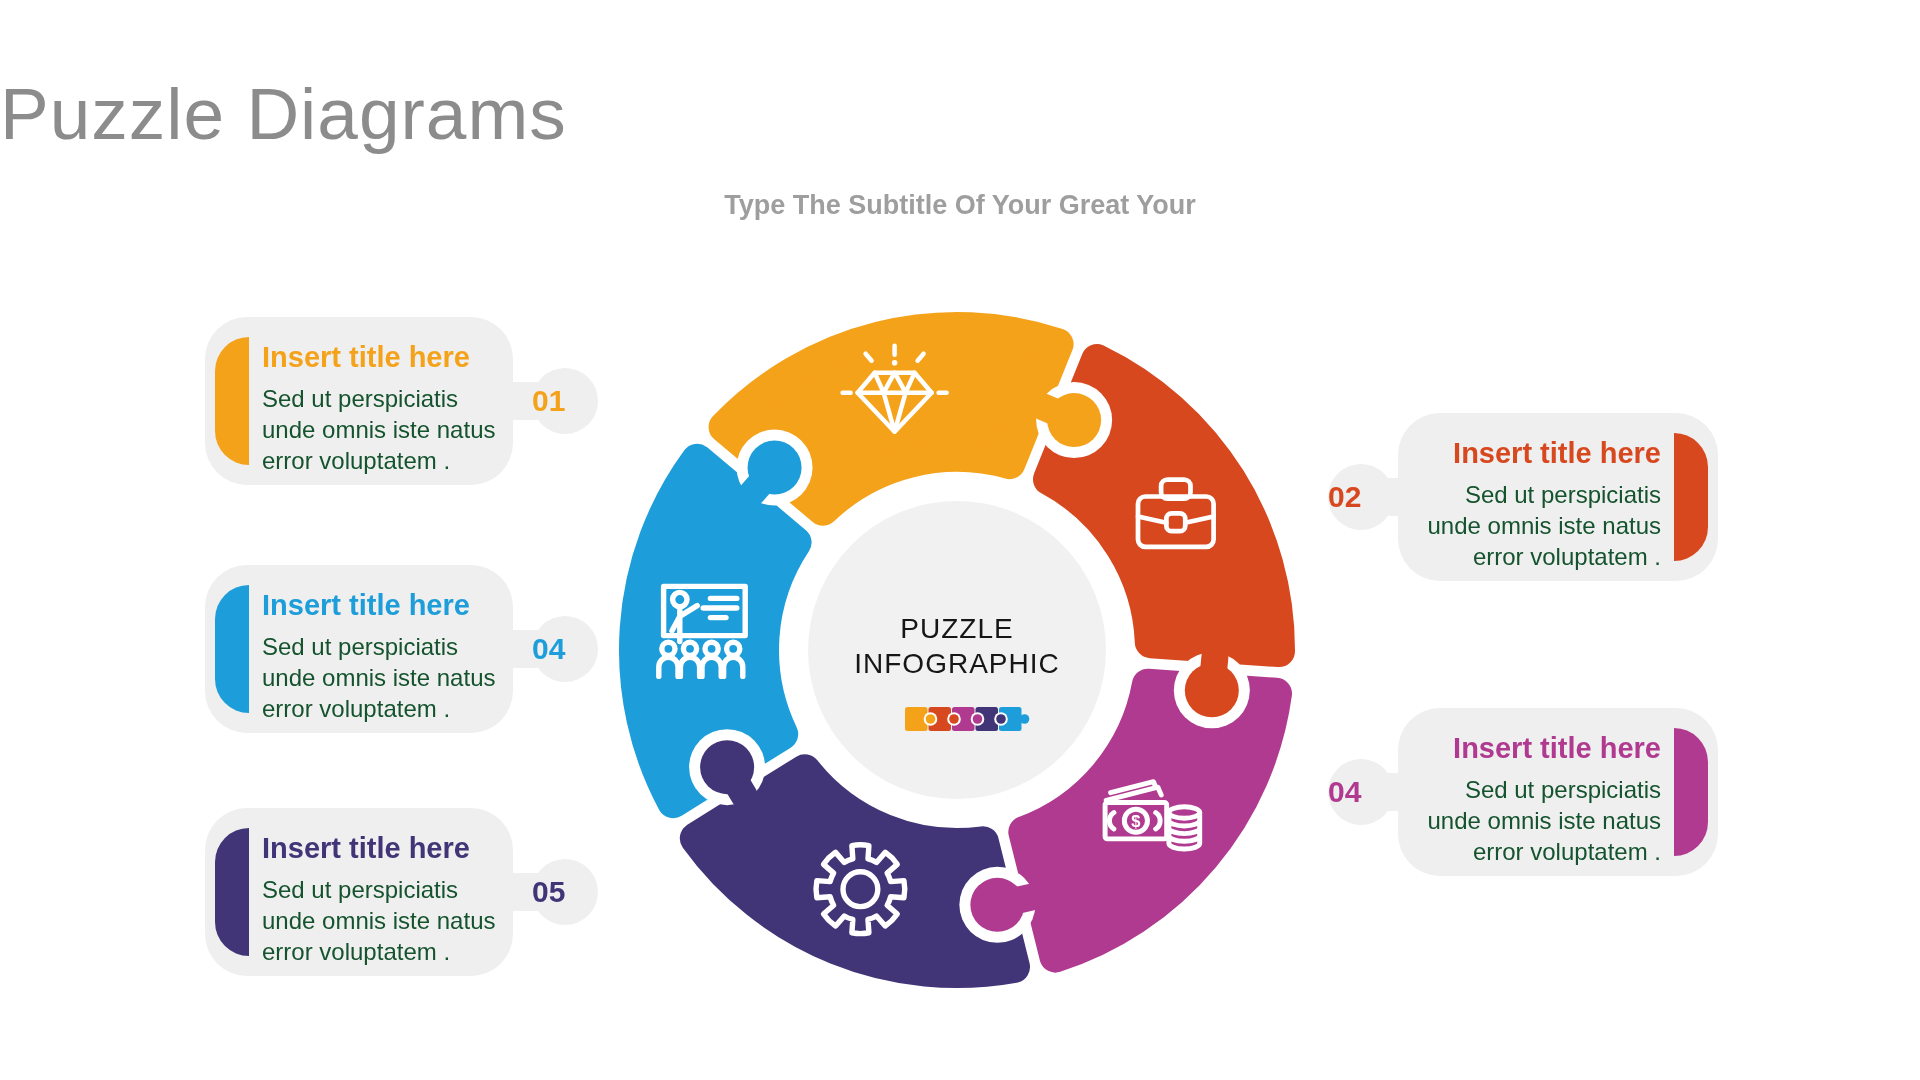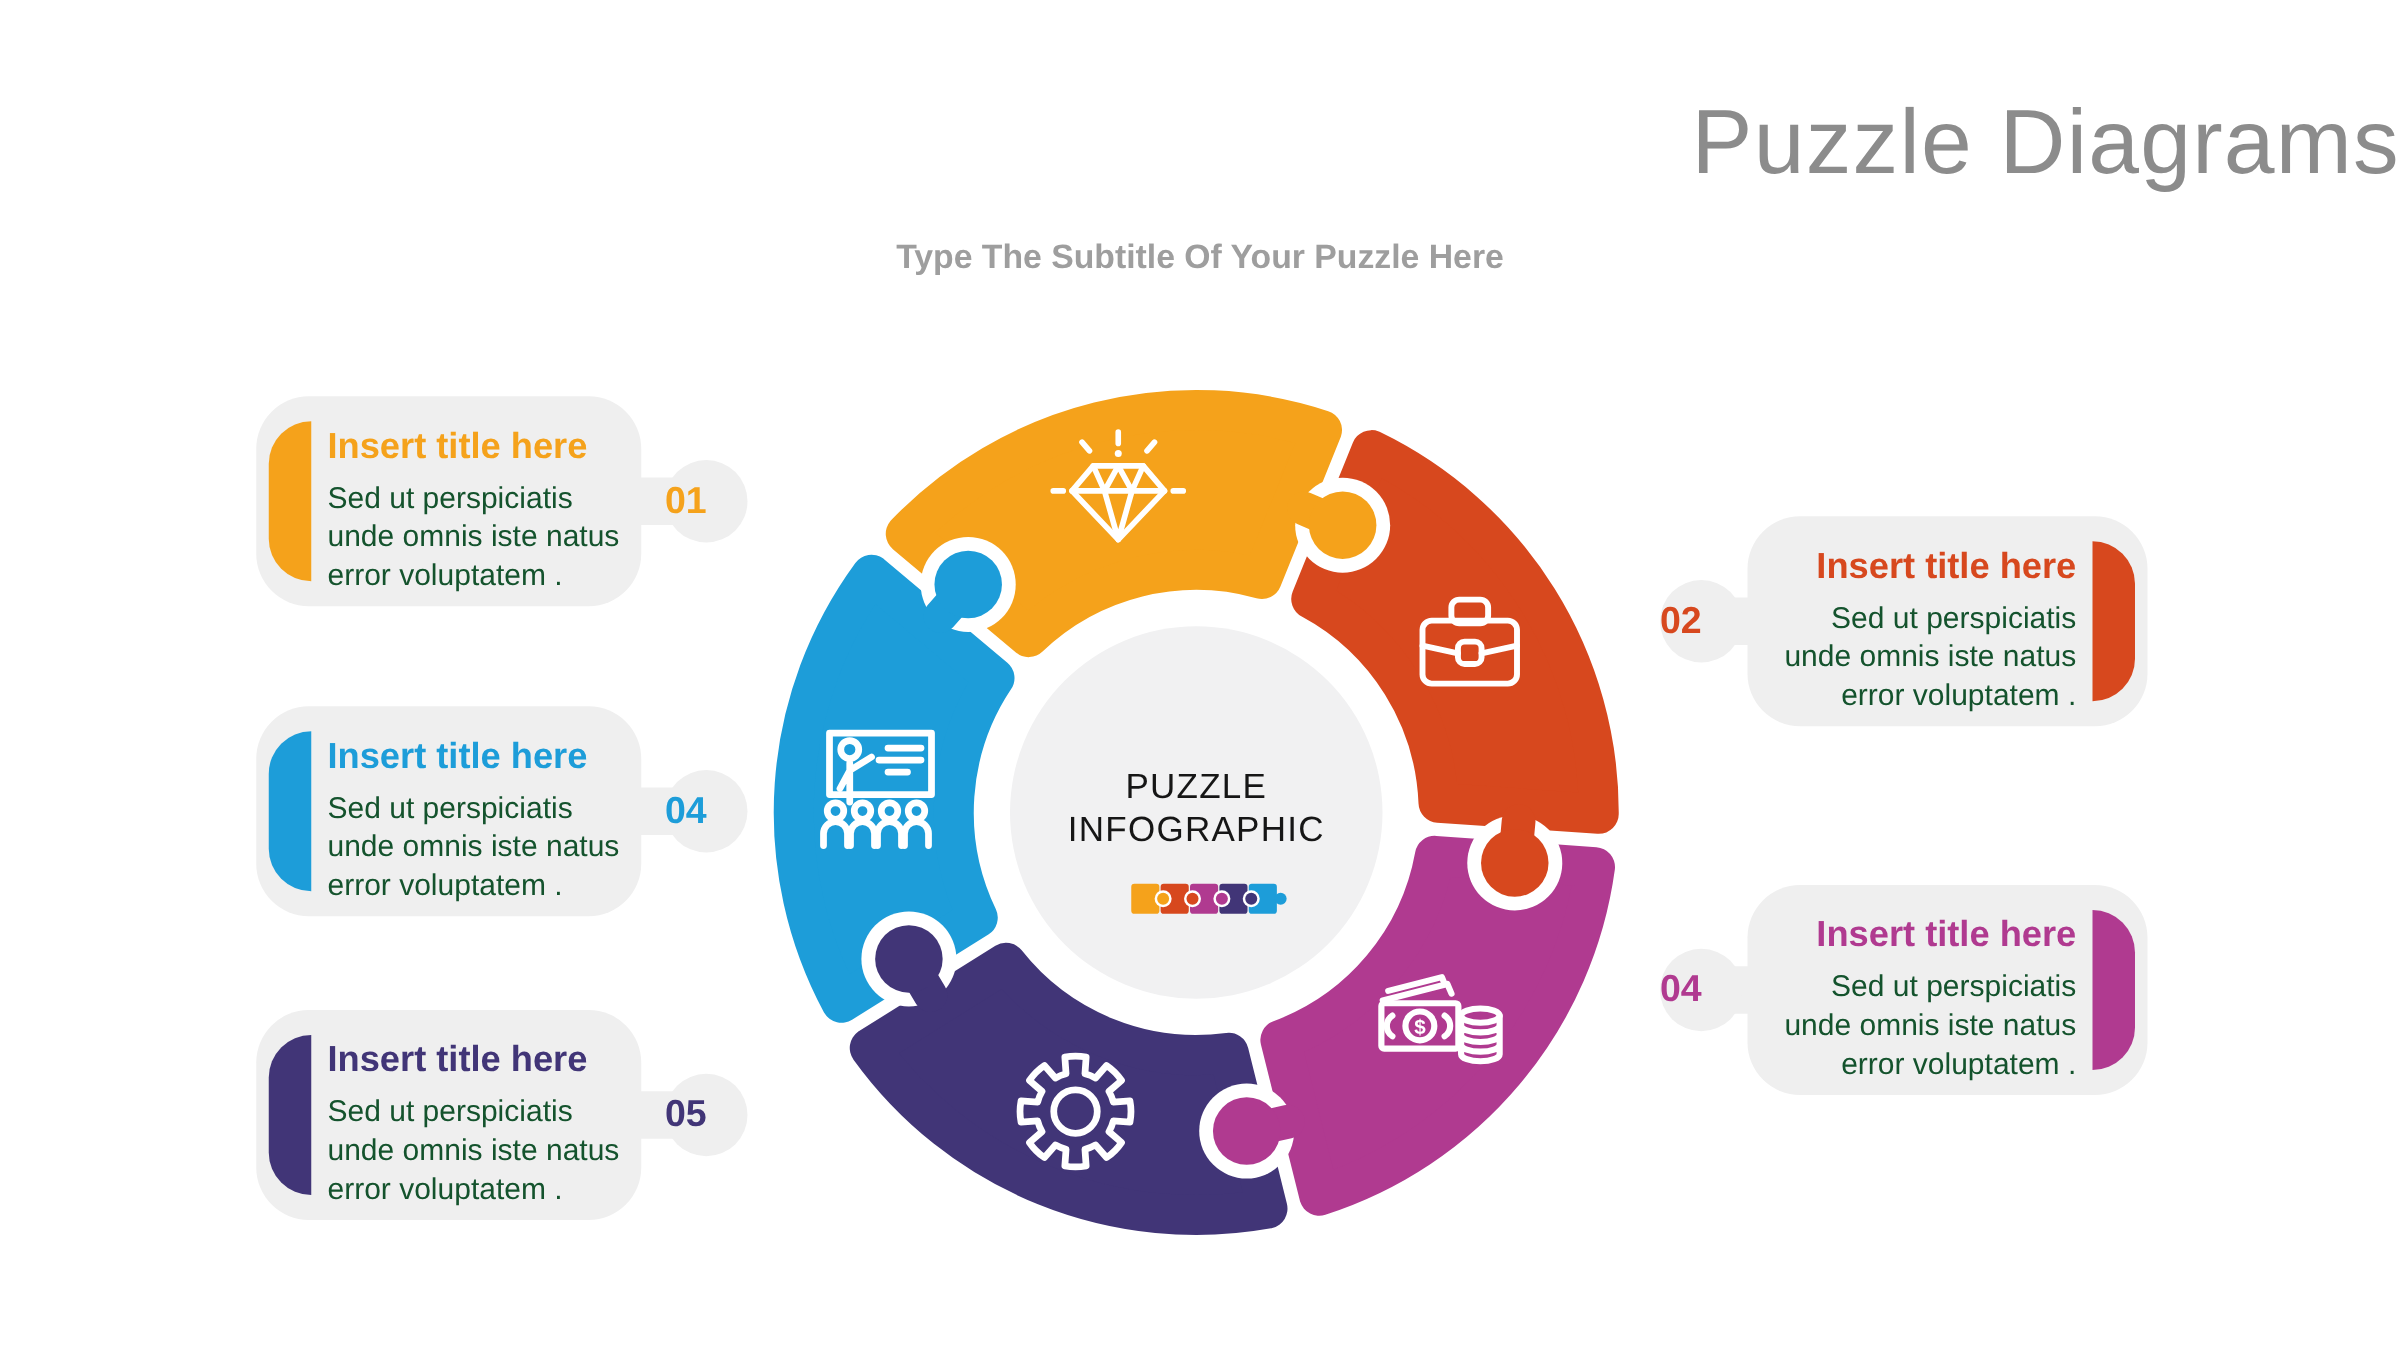--- a/index.html
+++ b/index.html
@@ -1,18 +1,18 @@
 <!DOCTYPE html>
 <html><head>
 <meta charset="utf-8">
 <style>
   html,body{margin:0;padding:0;background:#fff;}
   .stage{position:relative;width:1920px;height:1080px;background:#ffffff;overflow:hidden;
          font-family:"Liberation Sans",sans-serif;}
-  .title{position:absolute;top:72px;left:0;width:100%;text-align:right;
+  .title{position:absolute;top:72px;left:0;width:100%;text-align:left;
          font-size:73px;font-weight:400;color:#8c8c8c;letter-spacing:1px;}
   .subtitle{position:absolute;top:190px;left:0;width:100%;text-align:center;
          font-size:27px;font-weight:bold;color:#9e9e9e;}
   svg#diagram{position:absolute;left:0;top:0;}
   .card{position:absolute;background:#efefef;border-radius:42px;height:168px;}
   .card.left{left:205px;width:308px;}
   .card.right{left:1398px;width:320px;}
   .pill{position:absolute;top:50%;transform:translateY(-50%);width:34px;height:128px;
         background:var(--accent);}
   .card.left  .pill{left:10px;border-radius:34px 0 0 34px;}
@@ -30,21 +30,21 @@
   .card.left  .lobe{left:327px;}
   .card.right .lobe{left:-70px;}
   .card-number{font-size:30px;font-weight:bold;color:var(--accent);}
 </style>
 </head>
 <body>
 
 <div class="stage">
 
   <div class="title">Puzzle Diagrams</div>
-  <div class="subtitle">Type The Subtitle Of Your Puzzle Here</div>
+  <div class="subtitle">Type The Subtitle Of Your Great Your</div>
 
   <svg id="diagram" width="1920" height="1080" viewBox="0 0 1920 1080">
     <g id="ring-layer">
         <path d="M724.6,427.1 A322,322 0 0 1 1057.6,344.1 L1009.5,463.2 A194,194 0 0 0 823.0,509.7 Z" fill="#F5A21B" stroke="#F5A21B" stroke-width="32" stroke-linejoin="round"></path>
         <path d="M1097.1,360.1 A322,322 0 0 1 1279.0,651.1 L1150.8,642.2 A194,194 0 0 0 1049.0,479.2 Z" fill="#D7481E" stroke="#D7481E" stroke-width="32" stroke-linejoin="round"></path>
         <path d="M1276.0,693.7 A322,322 0 0 1 1055.4,956.6 L1024.3,832.0 A194,194 0 0 0 1147.9,684.7 Z" fill="#B03A90" stroke="#B03A90" stroke-width="32" stroke-linejoin="round"></path>
         <path d="M1014.0,966.9 A322,322 0 0 1 695.8,838.4 L804.8,770.2 A194,194 0 0 0 983.0,842.3 Z" fill="#413577" stroke="#413577" stroke-width="32" stroke-linejoin="round"></path>
         <path d="M673.2,802.2 A322,322 0 0 1 697.2,459.8 L795.6,542.4 A194,194 0 0 0 782.2,734.1 Z" fill="#1D9DD9" stroke="#1D9DD9" stroke-width="32" stroke-linejoin="round"></path>
         <circle cx="1074.1295489328031" cy="420.1203167594011" r="38" fill="#ffffff"></circle>
         <circle cx="1211.8235918735456" cy="690.3600919803795" r="38" fill="#ffffff"></circle>

